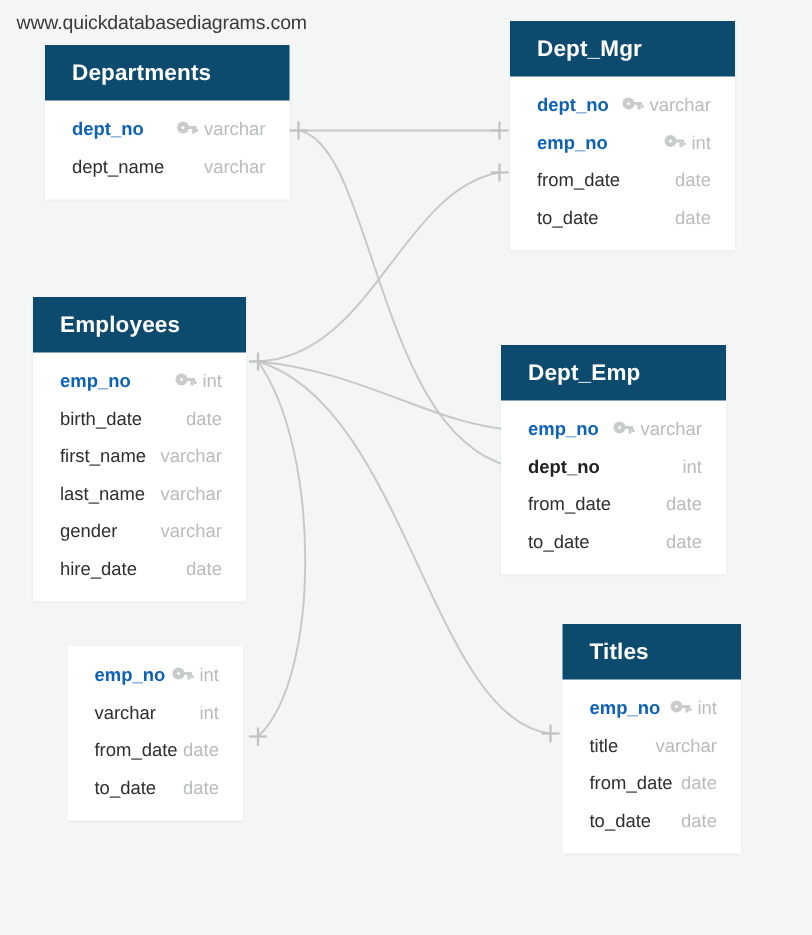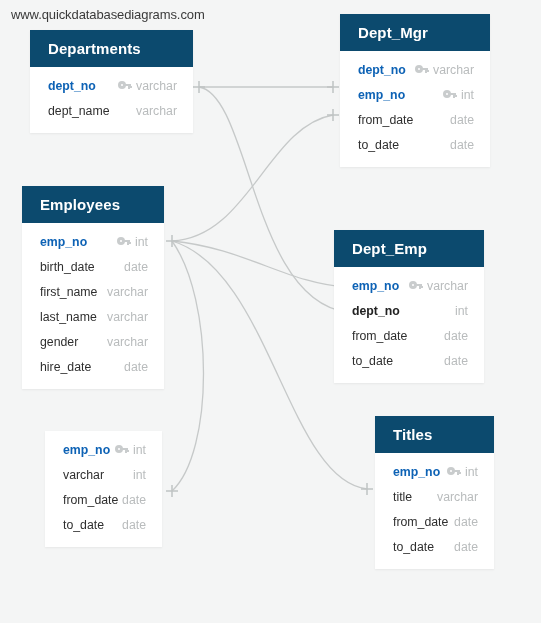--- a/index.html
+++ b/index.html
@@ -190,21 +190,21 @@
             <span class="spacer"></span>
             <span class="ftype">date</span>
           </div>
           <div class="row">
             <span class="fname">to_date</span>
             <span class="spacer"></span>
             <span class="ftype">date</span>
           </div>
         </div>
       </div>
-      <div class="table" style="left: 22px; top: 186px; width: 142px;">
+      <div class="table" style="left: 22px; top: 198px; width: 142px;">
         <div class="hdr">Employees</div>
         <div class="rows">
           <div class="row pk">
             <span class="fname">emp_no</span>
             <span class="spacer"></span>
             <span class="keyicon">
               <i class="ring"></i>
               <i class="hole"></i>
               <i class="shaft"></i>
               <i class="tooth1"></i>

